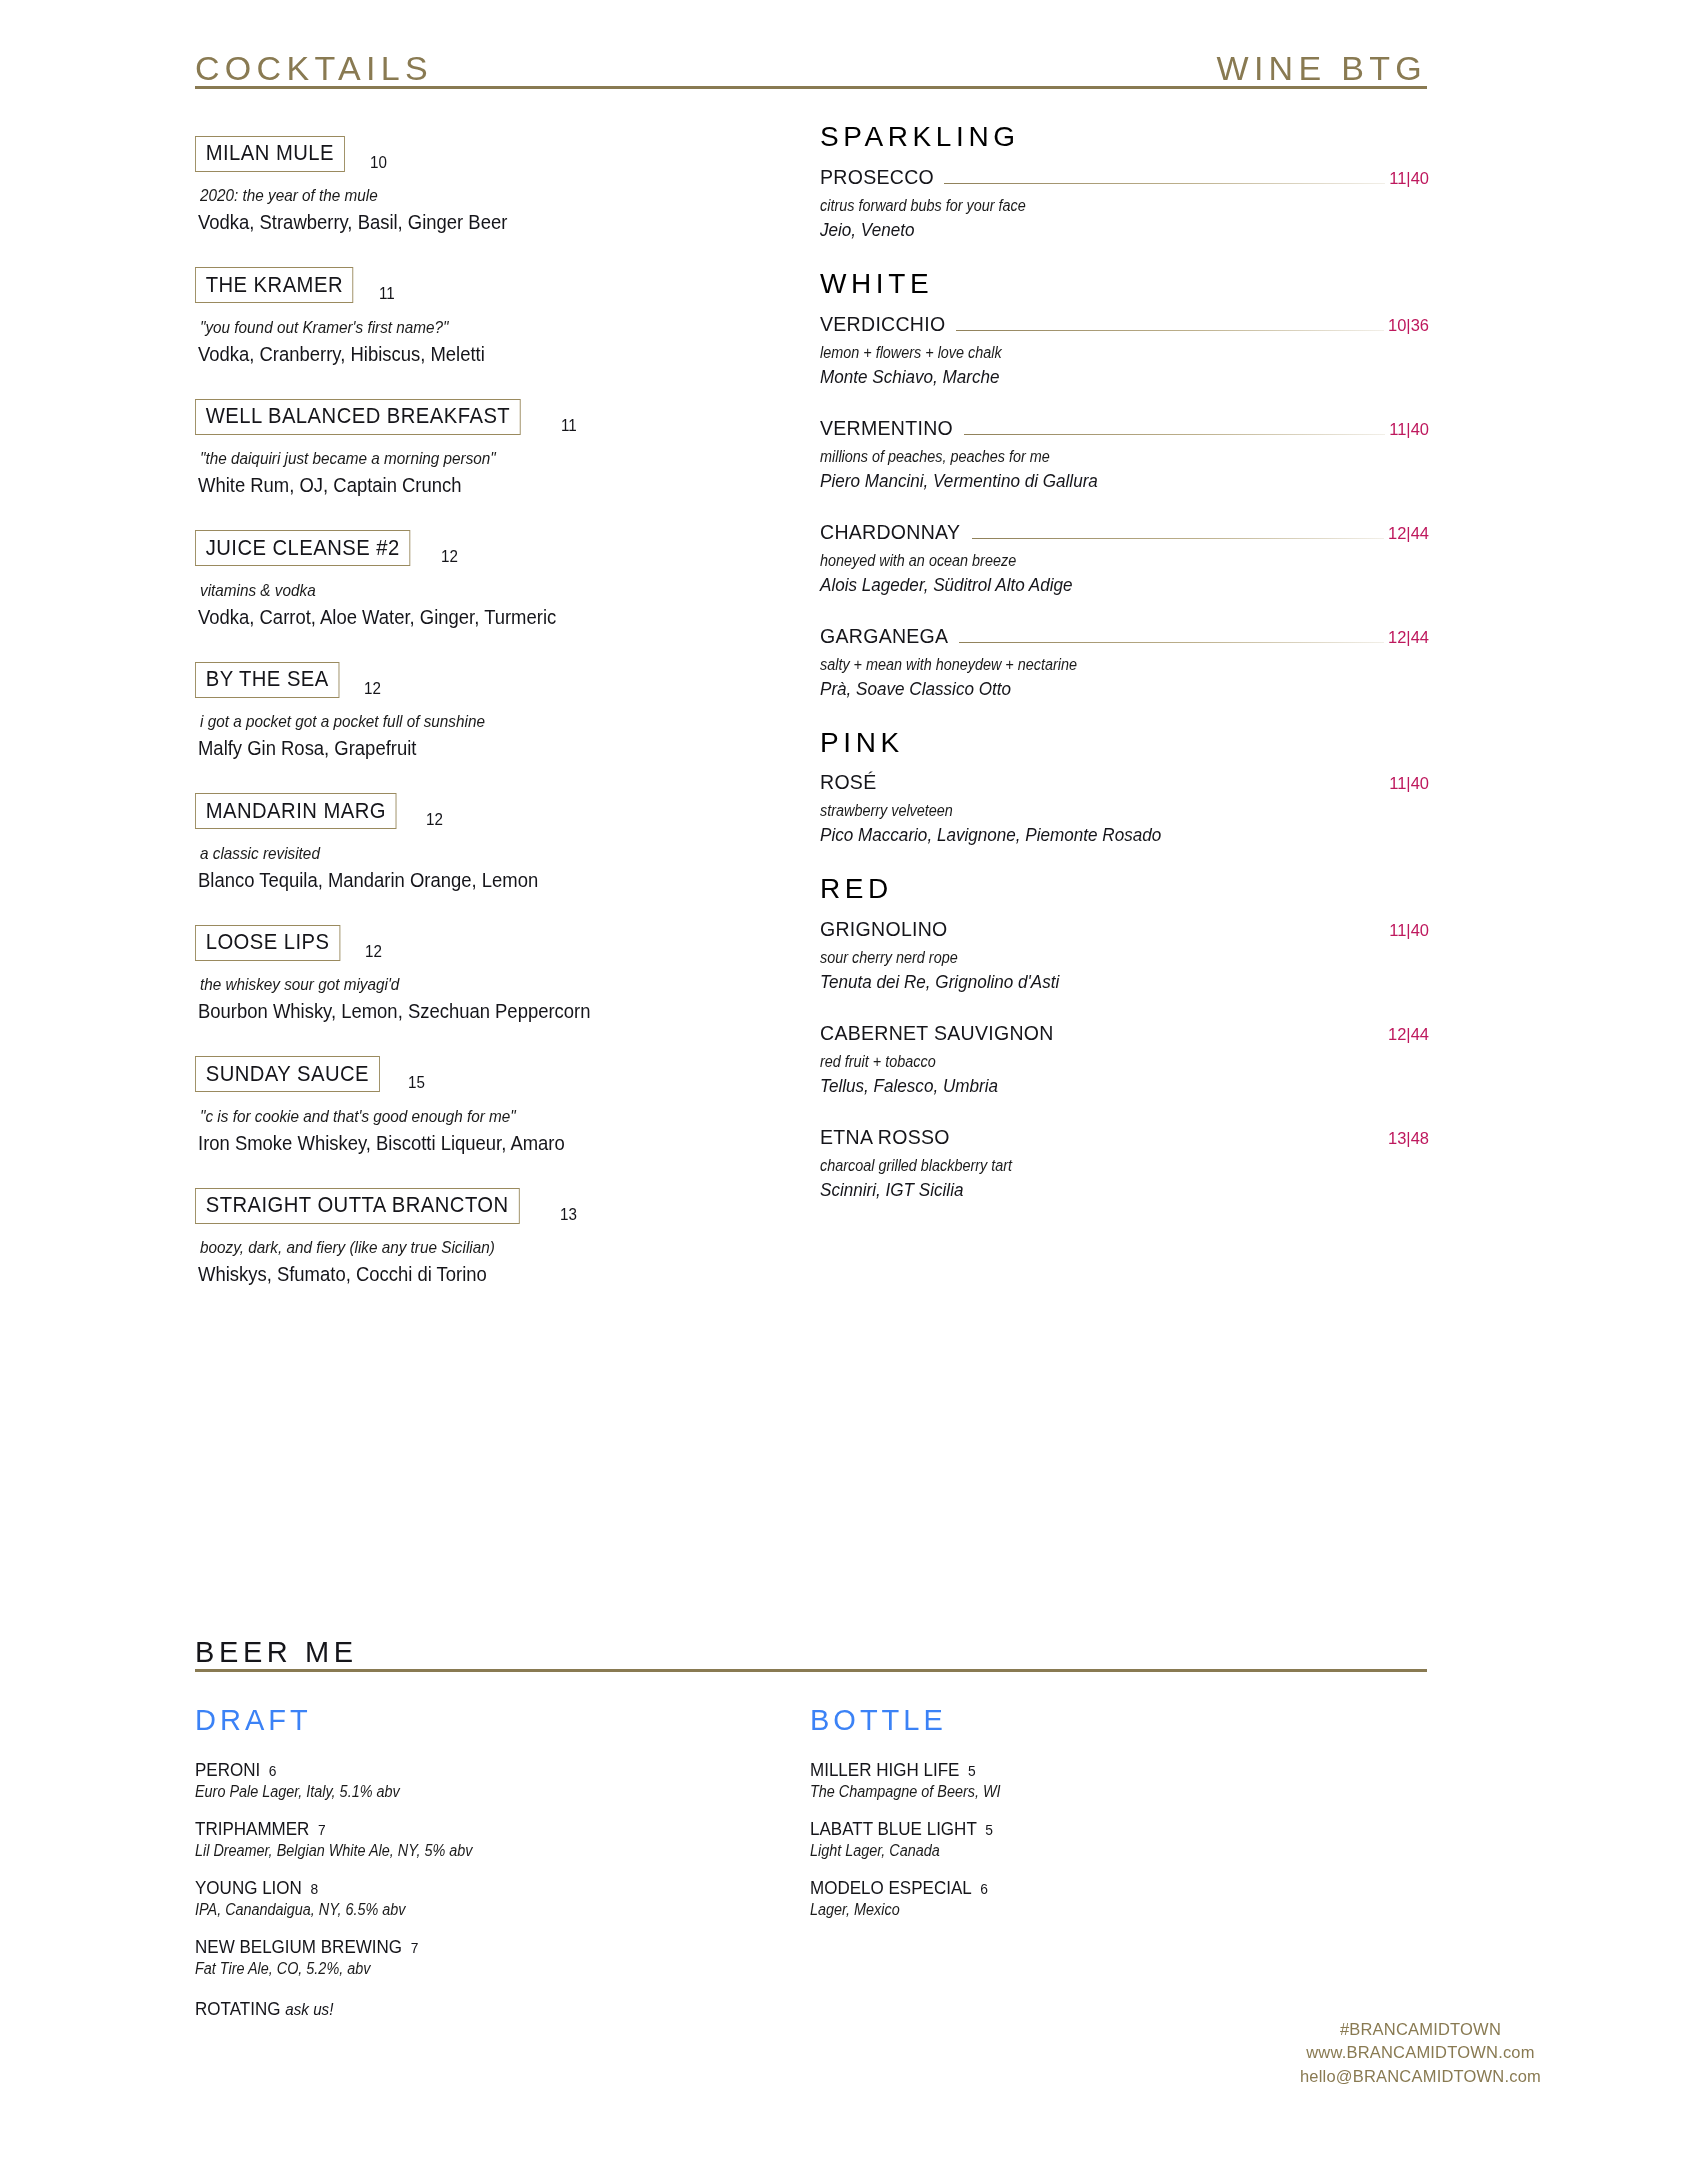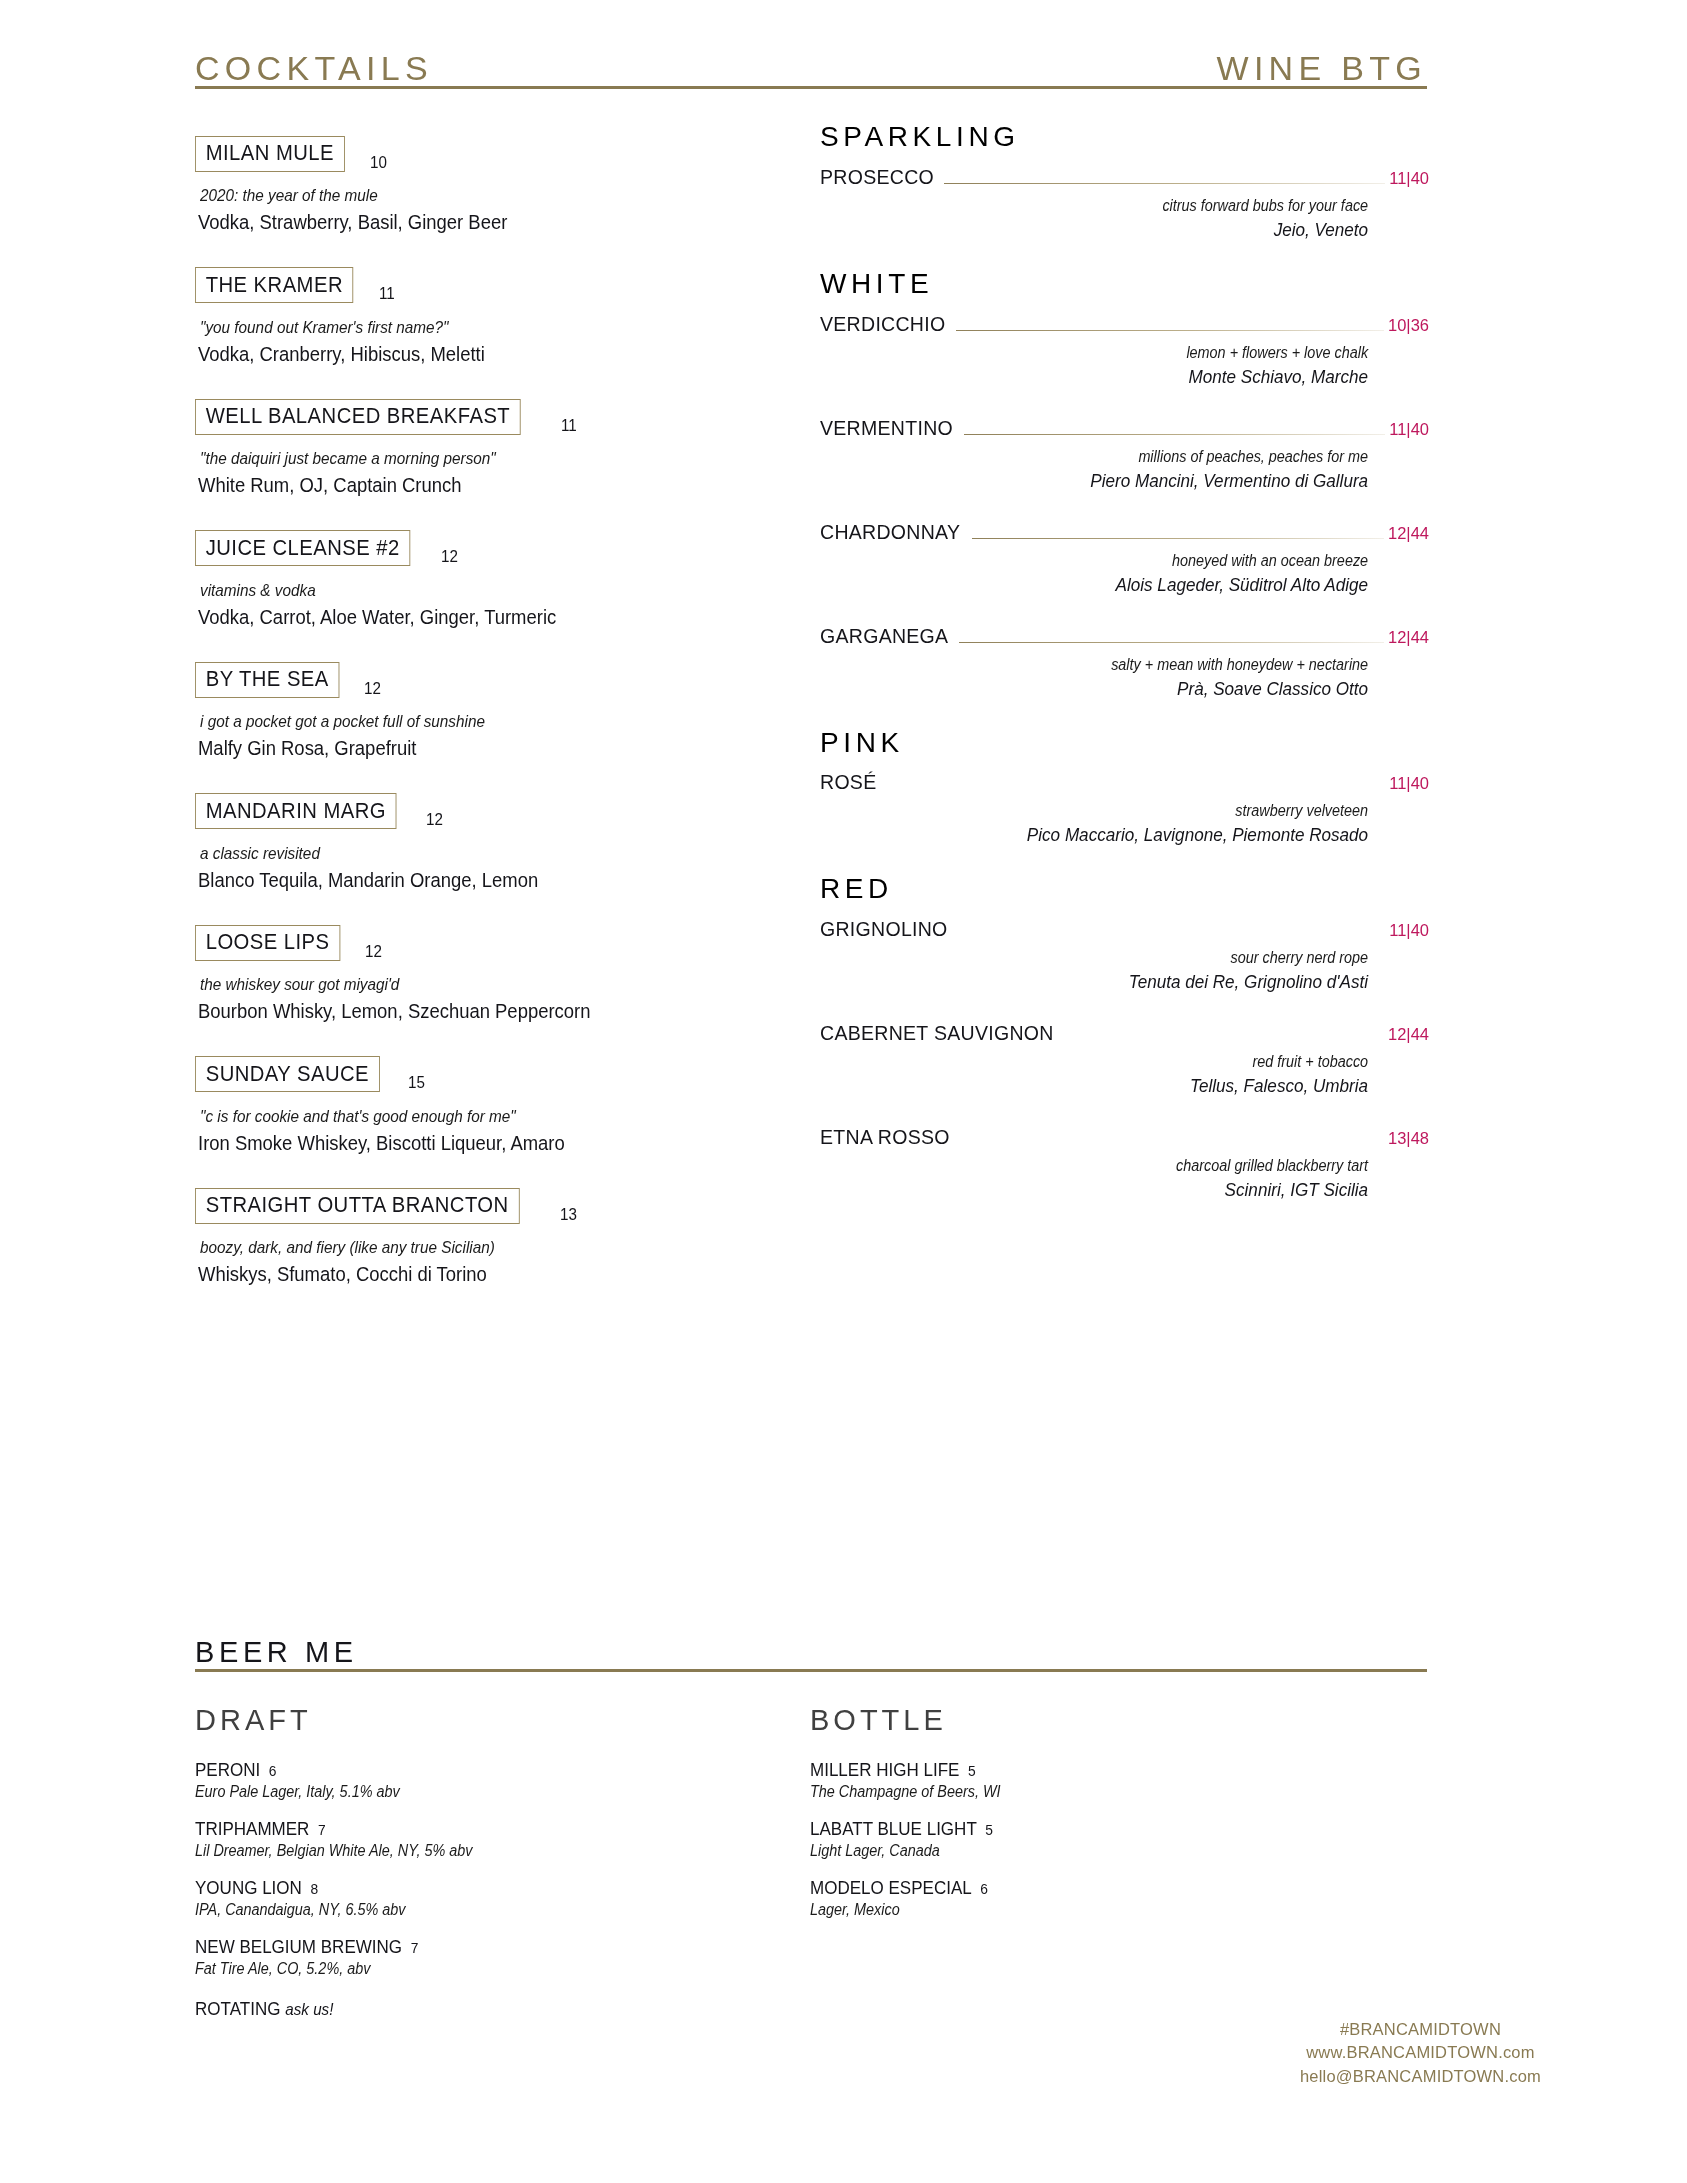--- a/index.html
+++ b/index.html
@@ -120,21 +120,21 @@
   
   .wine-group { margin-bottom: 14.6px; }
   .wine-group-title {
     font-size: 28px;
     letter-spacing: 4.6px;
     font-weight: 300;
     color: #000000;
     margin-bottom: 12px;
     line-height: 1.1;
   }
-  .wine-item { margin-bottom: 28px; text-align: right; }
+  .wine-item { margin-bottom: 28px; }
   .wine-row {
     display: flex;
     align-items: baseline;
     width: 100%;
   }
   .wine-name {
     font-size: 21px;
     font-weight: 300;
     letter-spacing: 0.3px;
     color: #15151a;
@@ -204,21 +204,21 @@
   }
   .beer-cols {
     display: flex;
     margin-top: 34px;
   }
   .beer-col { width: 615px; }
   .beer-col-title {
     font-size: 29px;
     letter-spacing: 4px;
     font-weight: 300;
-    color: #404040;
+    color: #3b82f6;
     margin-bottom: 24px;
     line-height: 1;
   }
   .beer-item { margin-bottom: 17px; }
   .beer-line1 {
     font-size: 18.5px;
     font-weight: 300;
     color: #15151a;
     transform: scaleX(0.92);
     transform-origin: left center;

